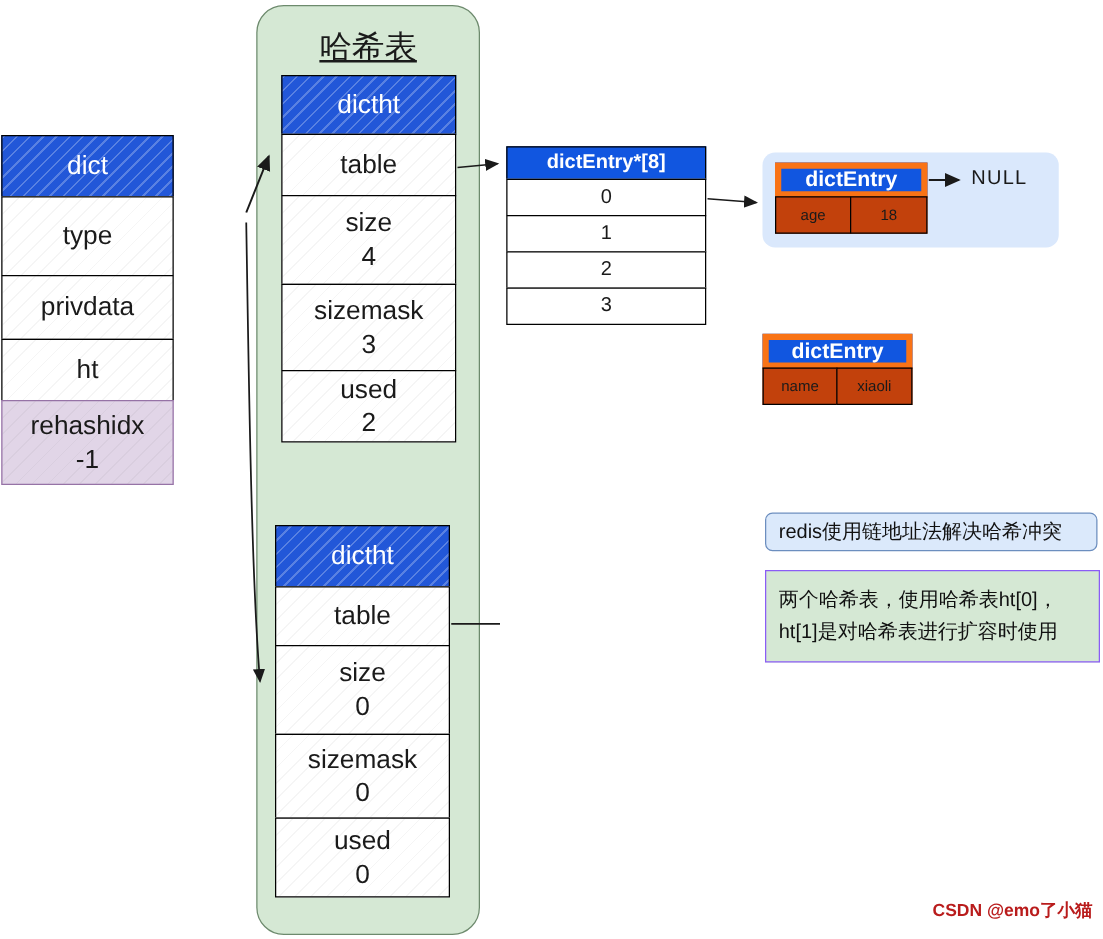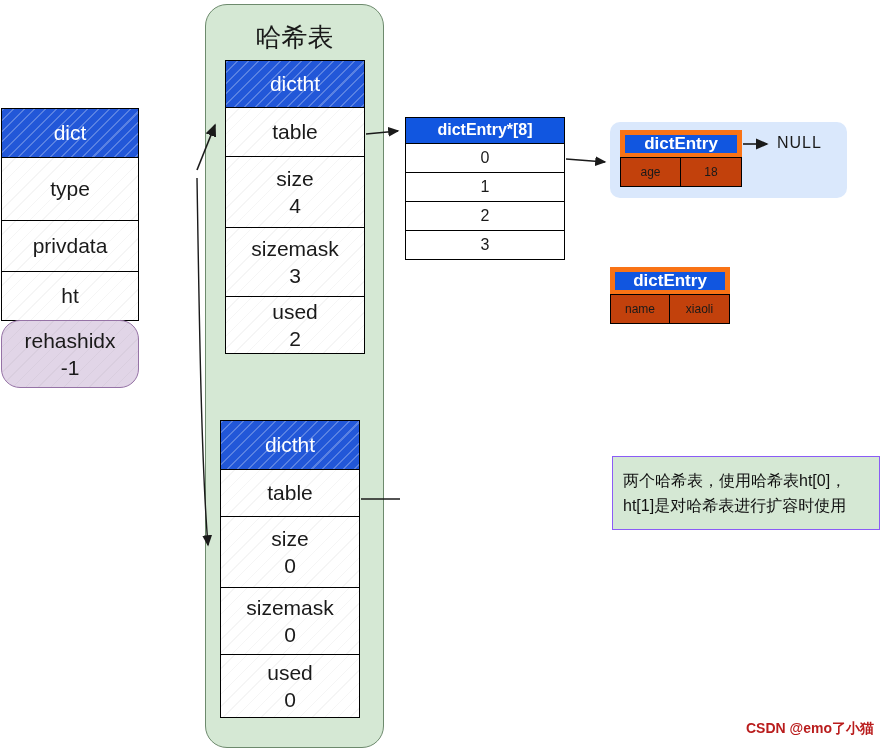--- a/index.html
+++ b/index.html
@@ -10,21 +10,21 @@
   }
   .canvas { position:absolute; left:0; top:0; width:882px; height:751px; }
 
   
   .hash-container {
     position:absolute; left:205px; top:4px; width:179px; height:744px;
     background:#d5e8d4; border:1px solid #6d8a6d; border-radius:22px;
   }
   .hash-title {
     position:absolute; left:205px; top:20px; width:179px;
-    text-align:center; font-size:26px; color:#1a1a1a;
+    text-align:center; font-size:26px; color:#1a1a1a;text-decoration:underline;
   }
 
   
   .struct { position:absolute; display:flex; flex-direction:column; }
   .cell {
     border:1px solid #000; margin-top:-1px;
     display:flex; flex-direction:column; align-items:center; justify-content:center;
     background-color:#ffffff;
     background-image: repeating-linear-gradient(135deg, rgba(90,90,90,0.06) 0 1px, transparent 1px 9px);
     font-size:21px; color:#1a1a1a; line-height:1.3; text-align:center;
@@ -37,21 +37,21 @@
   }
   .hdr-solid { background:#1156e0; background-image:none; color:#ffffff; font-weight:bold; }
   .purple { background-color:#e1d5e7; border-color:#9673a6; }
 
   
   .dict-table { left:1px; top:108px; width:138px; }
   .dict-table .h  { height:50px; }
   .dict-table .r1 { height:64px; }
   .dict-table .r2 { height:52px; }
   .dict-table .r3 { height:50px; }
-  .dict-table .r4 { height:68px;border-radius:19px; }
+  .dict-table .r4 { height:68px; }
 
   
   .ht0 { left:225px; top:60px;  width:140px; }
   .ht1 { left:220px; top:420px; width:140px; }
   .ht0 .h  { height:48px; } .ht0 .r1 { height:50px; } .ht0 .r2 { height:72px; }
   .ht0 .r3 { height:70px; } .ht0 .r4 { height:58px; }
   .ht1 .h  { height:50px; } .ht1 .r1 { height:48px; } .ht1 .r2 { height:72px; }
   .ht1 .r3 { height:68px; } .ht1 .r4 { height:64px; }
 
   
@@ -176,20 +176,23 @@
   <div class="null-label">NULL</div>
 
   <div class="entry-table entry-name-table">
     <div class="ehdr">dictEntry</div>
     <div class="erow">
       <div class="ecell k">name</div>
       <div class="ecell v">xiaoli</div>
     </div>
   </div>
 
+  <div class="note note-blue">
+    <div>redis使用链地址法解决哈希冲突</div>
+  </div>
   <div class="note note-green">
     <div>两个哈希表，使用哈希表ht[0]，</div>
     <div>ht[1]是对哈希表进行扩容时使用</div>
   </div>
 
   <svg class="overlay" width="882" height="751" viewBox="0 0 882 751">
     <defs>
       <marker id="arw" markerWidth="9" markerHeight="8" refX="7" refY="3.5" orient="auto">
         <path d="M0,0 L8,3.5 L0,7 Z" fill="#1a1a1a"></path>
       </marker>

